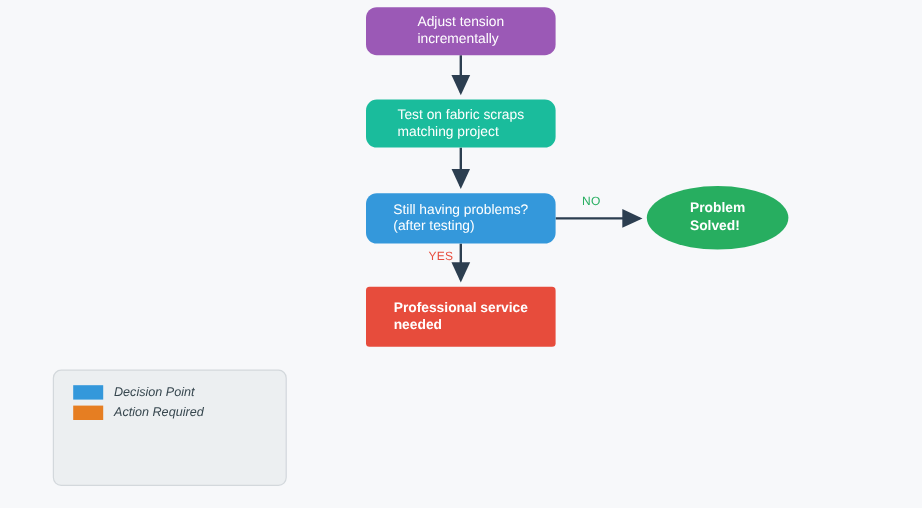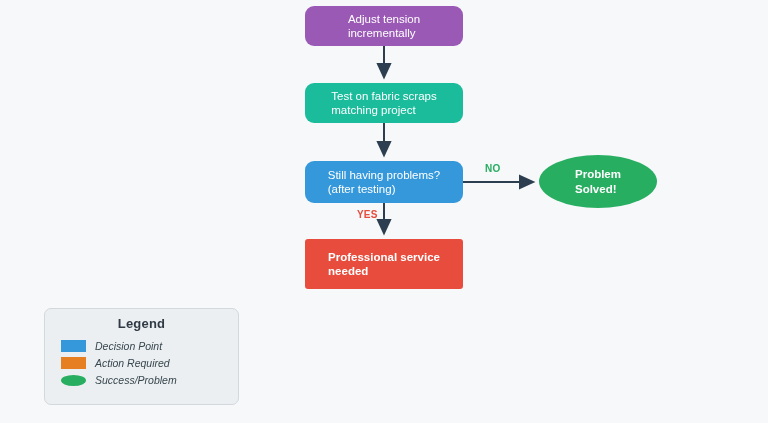--- a/index.html
+++ b/index.html
@@ -63,21 +63,21 @@
 
   .node-terminal {
     border-radius: 50%;
     font-size: 11.5px;
     font-weight: bold;
   }
 
   .edge-label {
     position: absolute;
     font-size: 10px;
-    font-weight: bold;
+    font-weight: normal;
     letter-spacing: 0.2px;
   }
 
   
   #legend-panel {
     position: absolute;
     left: 44px;
     top: 308px;
     width: 195px;
     height: 97px;
@@ -165,32 +165,27 @@
 needed</div>
 
   <div class="node node-terminal" style="left:539px; top:155px; width:118px; height:53px; background:#27ae60;">Problem
 Solved!</div>
 
   <div class="edge-label" style="left:357px; top:209px; color:#e74c3c;">YES</div>
 
   <div class="edge-label" style="left:485px; top:163px; color:#27ae60;">NO</div>
 
   <div id="legend-panel">
-    <div id="legend-title">Legend</div>
 
     <div class="legend-row">
       <span class="legend-swatch square" style="background:#3498db;"></span>
       <span class="legend-label">Decision Point</span>
     </div>
 
     <div class="legend-row">
       <span class="legend-swatch square" style="background:#e67e22;"></span>
       <span class="legend-label">Action Required</span>
     </div>
 
-    <div class="legend-row">
-      <span class="legend-swatch ellipse" style="background:#27ae60;"></span>
-      <span class="legend-label">Success/Problem</span>
-    </div>
 
   </div>
 
 </div>
 
 </body></html>

